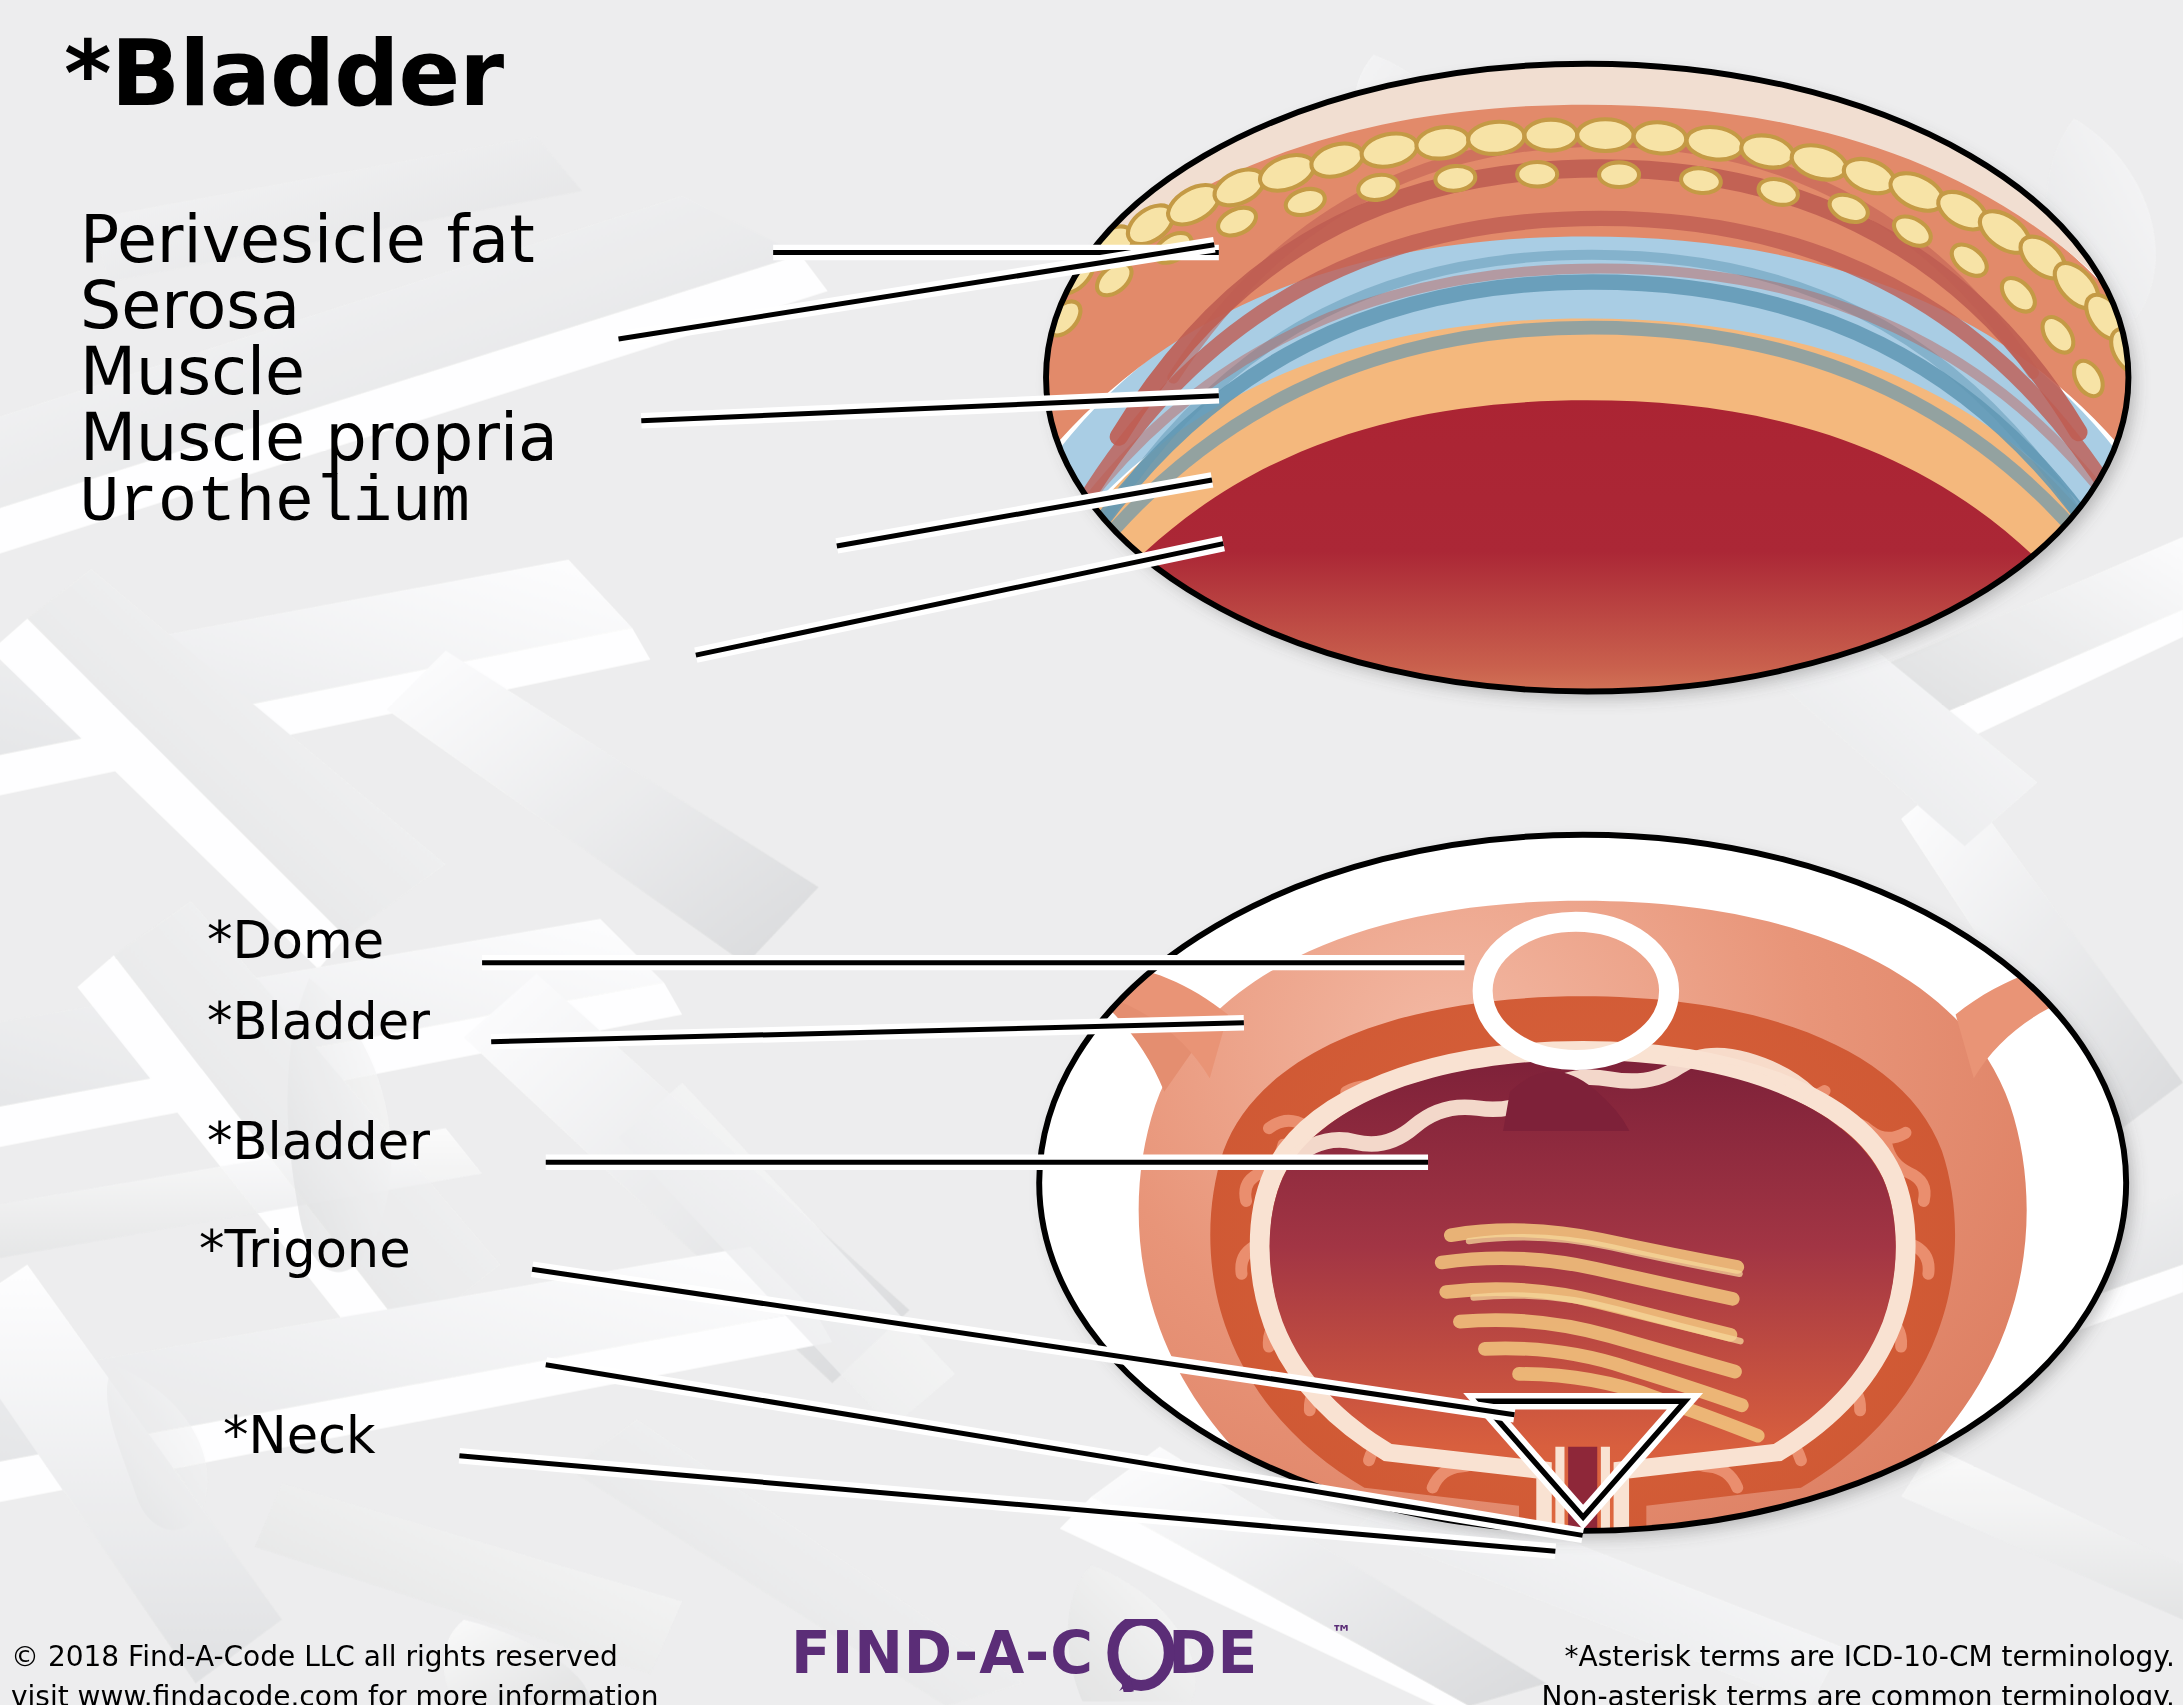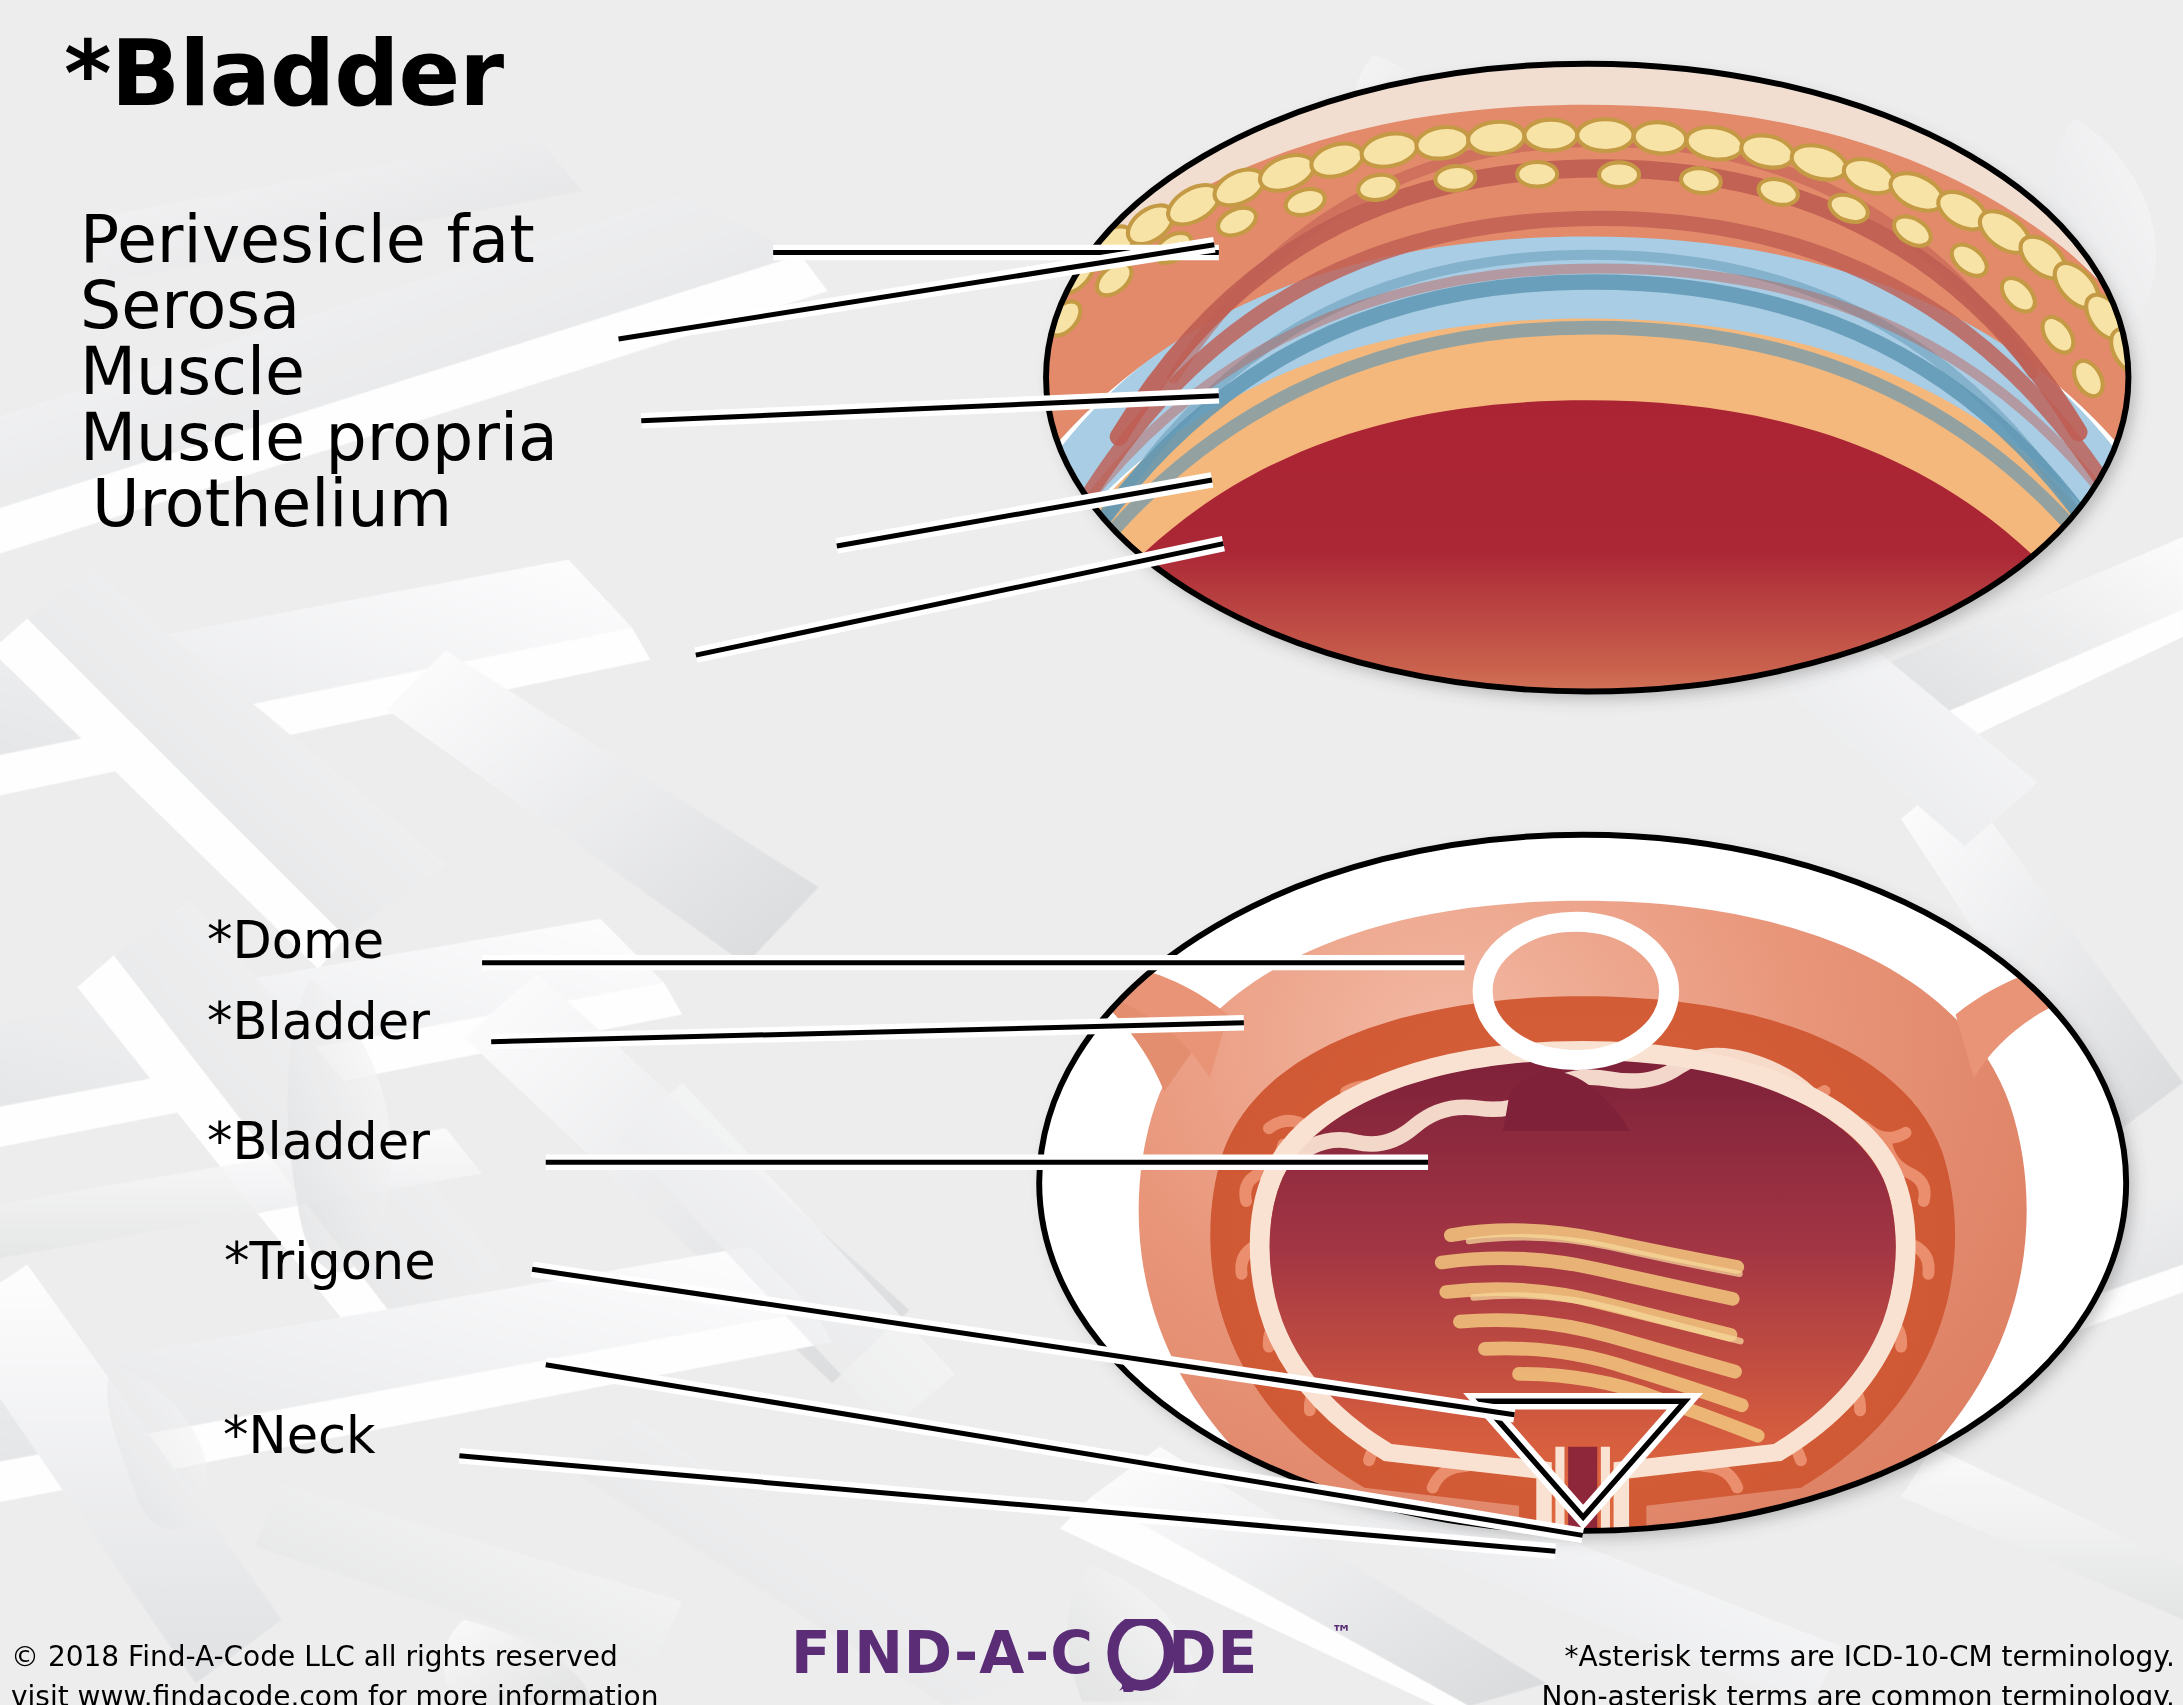--- a/index.html
+++ b/index.html
@@ -396,26 +396,26 @@
       <line x1="1010" y1="3200" x2="3420" y2="3410"></line>
     </g>
   </svg>
 
   <div class="txt" id="page-title">*Bladder</div>
 
   <div class="txt lbl-top" style="left:80px;top:207px;">Perivesicle fat</div>
   <div class="txt lbl-top" style="left:80px;top:273px;text-align:center;">Serosa</div>
   <div class="txt lbl-top" style="left:80px;top:339px;">Muscle</div>
   <div class="txt lbl-top" style="left:80px;top:405px;">Muscle propria</div>
-  <div class="txt lbl-top" style="left:92px;top:471px;">Urothelium</div>
+  <div class="txt lbl-top" style="left:80px;top:471px;font-family:Liberation Mono, monospace;">Urothelium</div>
 
   <div class="txt lbl-bot" style="left:207px;top:915px;">*Dome</div>
   <div class="txt lbl-bot" style="left:207px;top:996px;">*Bladder</div>
   <div class="txt lbl-bot" style="left:207px;top:1116px;">*Bladder</div>
-  <div class="txt lbl-bot" style="left:224px;top:1224px;margin-top:12px;">*Trigone</div>
+  <div class="txt lbl-bot" style="left:199px;top:1224px;">*Trigone</div>
   <div class="txt lbl-bot" style="left:223px;top:1410px;">*Neck</div>
 
   <div class="foot" id="foot-left" style="position:absolute;">
     <div>© 2018 Find-A-Code LLC all rights reserved</div>
     <div>visit www.findacode.com for more information</div>
   </div>
 
   <div class="foot" id="foot-right" style="position:absolute;">
     <div>*Asterisk terms are ICD-10-CM terminology.</div>
     <div>Non-asterisk terms are common terminology.</div>

